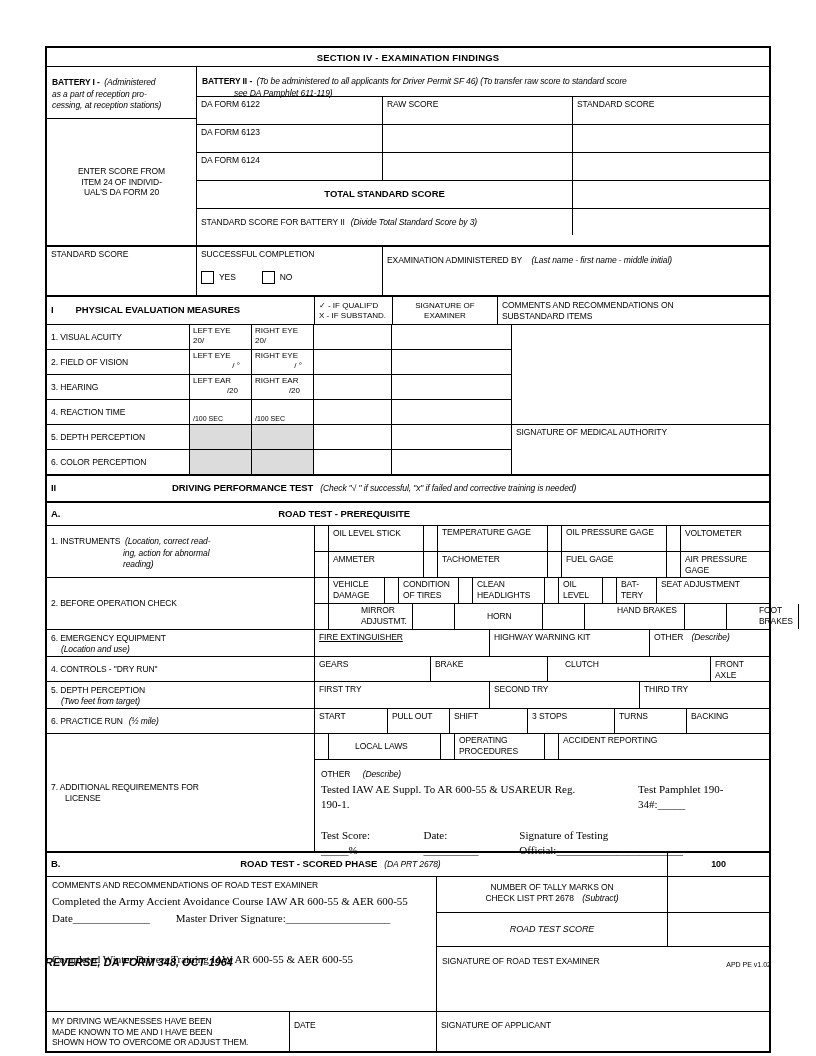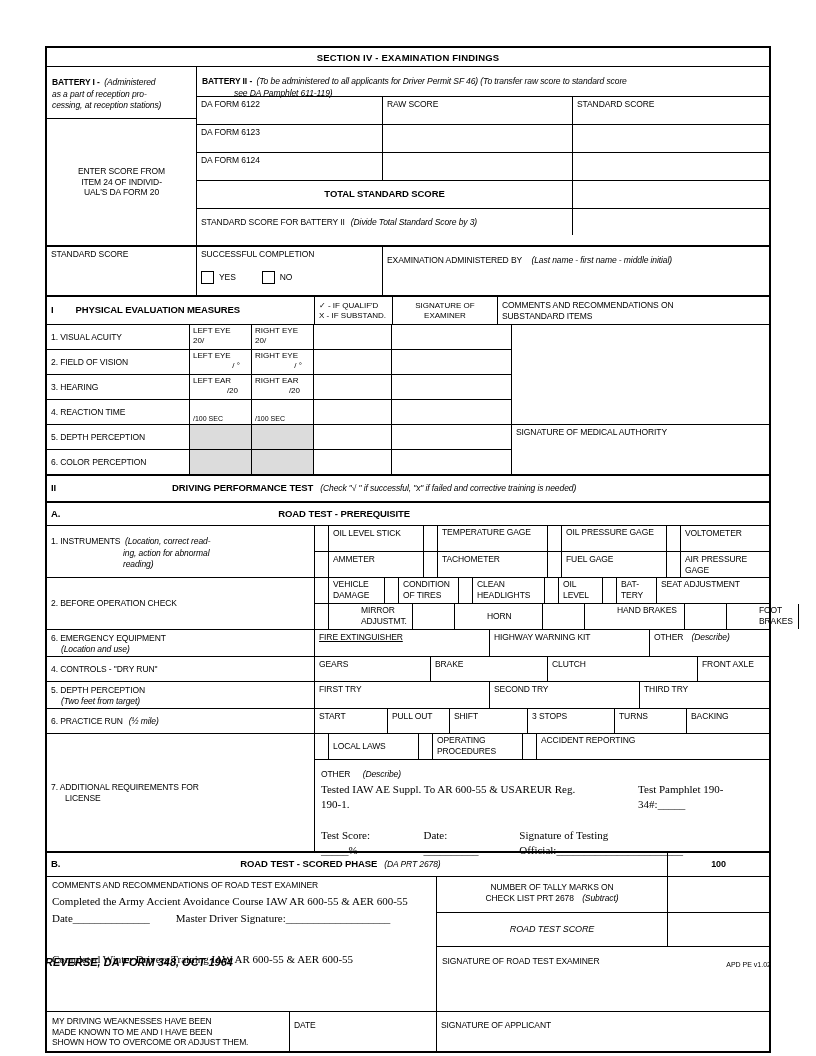--- a/index.html
+++ b/index.html
@@ -329,21 +329,21 @@
     <div class="r bb" style="height:24px;">
       <div class="c vmid" style="width:268px;flex:0 0 268px;">
         <span class="lbl">4. CONTROLS - "DRY RUN"</span>
       </div>
       <div class="c lbl" style="width:116px;flex:0 0 116px;">
         <span>GEARS</span>
       </div>
       <div class="c lbl" style="width:117px;flex:0 0 117px;">
         <span>BRAKE</span>
       </div>
-      <div class="c lbl" style="width:150px;flex:0 0 150px;">
+      <div class="c lbl" style="width:150px;flex:0 0 150px;margin-left:13px;">
         <span>CLUTCH</span>
       </div>
       <div class="c nb lbl grow">
         <span>FRONT AXLE</span>
       </div>
     </div>
 
     <div class="r bb" style="height:26px;">
       <div class="c" style="width:268px;flex:0 0 268px;padding-top:3px;">
         <div class="lbl">5. DEPTH PERCEPTION</div>
@@ -376,21 +376,21 @@
     <div class="r bb2">
       <div class="c vmid" style="width:268px;flex:0 0 268px;">
         <div>
           <div class="lbl">7. ADDITIONAL REQUIREMENTS FOR</div>
           <div class="lbl" style="padding-left:14px;">LICENSE</div>
         </div>
       </div>
       <div class="c nb grow" style="padding:0;">
         <div class="r bb" style="height:25px;">
           <div class="c chkcell"></div>
-          <div class="c lbl vmid" style="width:90px;flex:0 0 90px;">LOCAL LAWS</div>
+          <div class="c lbl vmid" style="width:90px;flex:0 0 90px;margin-left:22px;">LOCAL LAWS</div>
           <div class="c chkcell"></div>
           <div class="c lbl" style="width:90px;flex:0 0 90px;line-height:11px;padding-top:1px;">OPERATING PROCEDURES</div>
           <div class="c chkcell"></div>
           <div class="c nb lbl grow" style="line-height:11px;padding-top:1px;">ACCIDENT REPORTING</div>
         </div>
         <div style="height:88px;padding:3px 6px 0;">
           <div>
             <span class="lbl">OTHER</span>
             <span class="lbl it" style="margin-left:8px;">(Describe)</span>
           </div>

